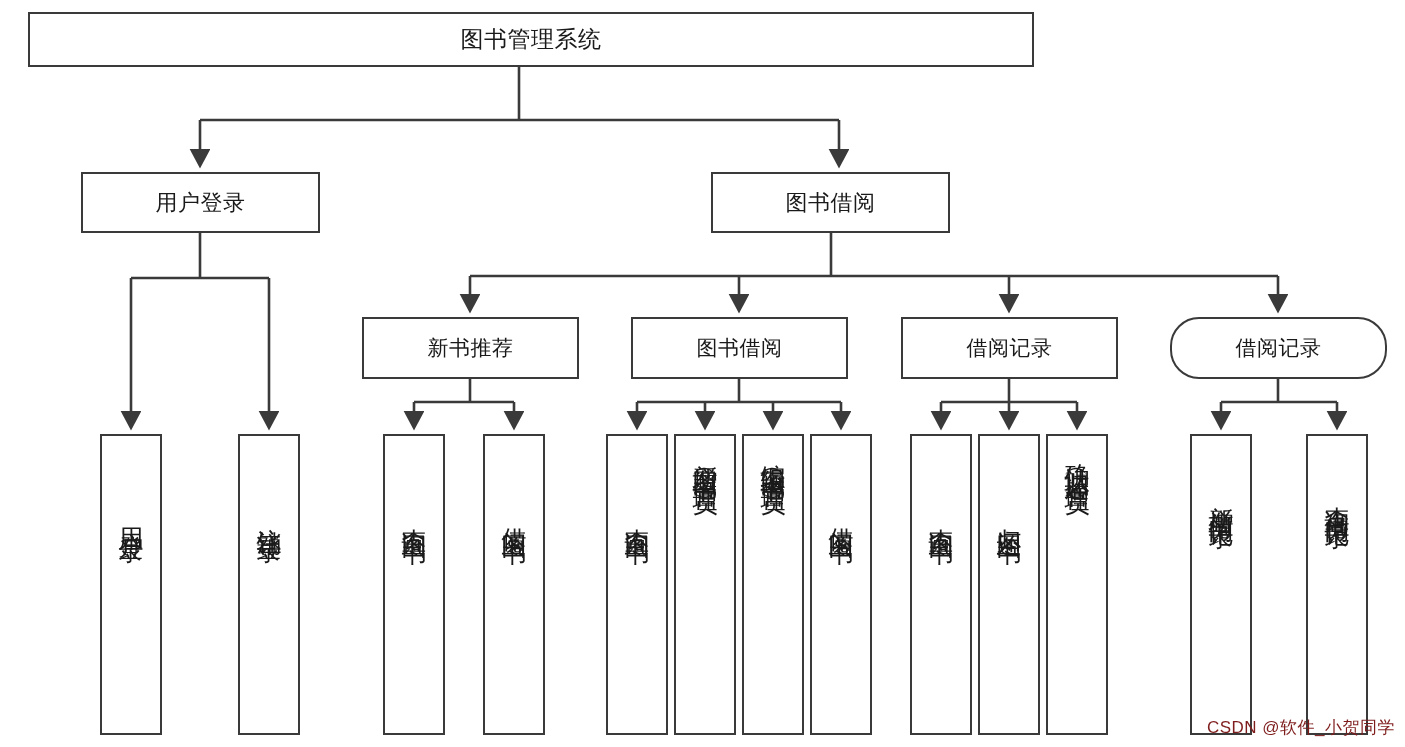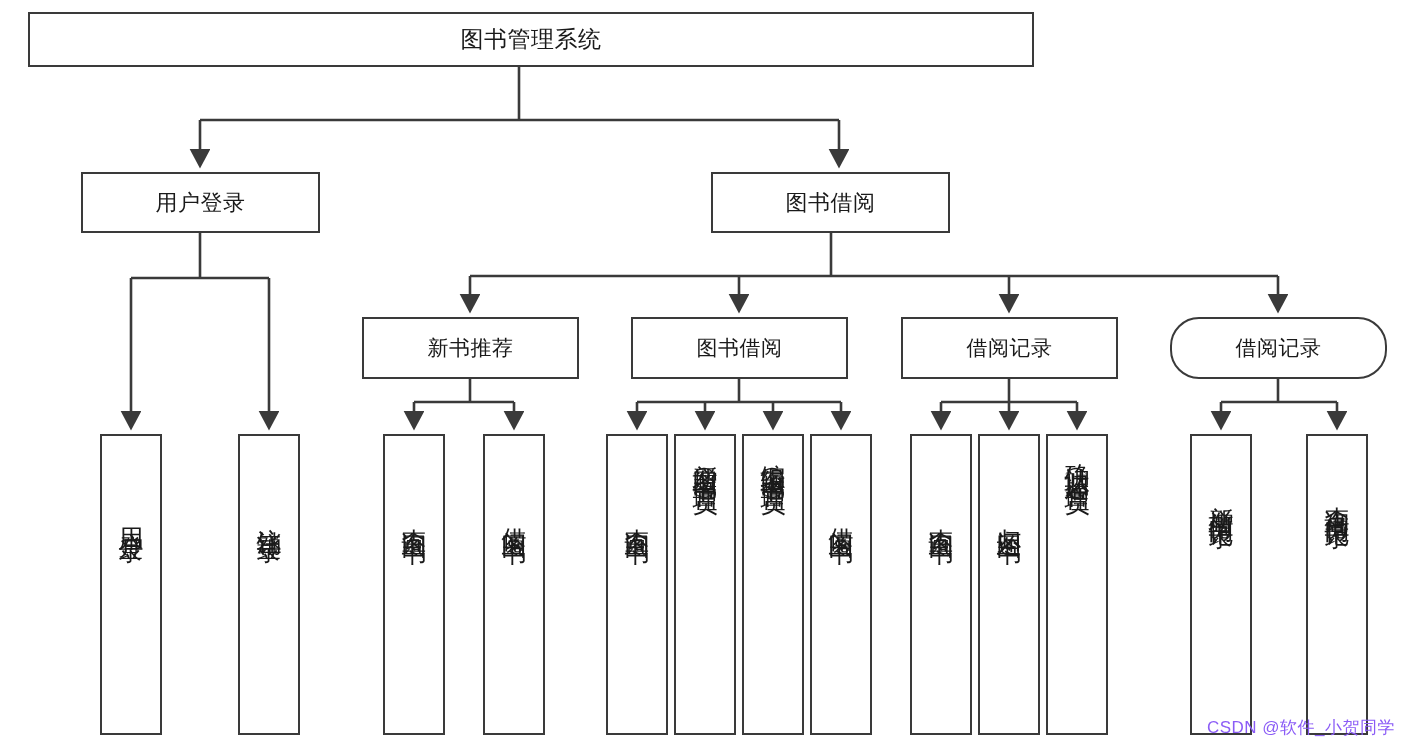--- a/index.html
+++ b/index.html
@@ -91,21 +91,21 @@
   }
   .node.leaf.tall .node-label {
     margin-top: 6px;
   }
 
   .watermark {
     position: absolute;
     right: 10px;
     bottom: 8px;
     font-size: 17px;
-    color: #8b5cf6;
+    color: #7f1d1d;
     letter-spacing: 0.5px;
     white-space: nowrap;
   }
 </style>
 </head>
 <body>
 
 <div id="canvas">
 
   <svg class="connectors" viewBox="0 0 1405 747" xmlns="http://www.w3.org/2000/svg">

